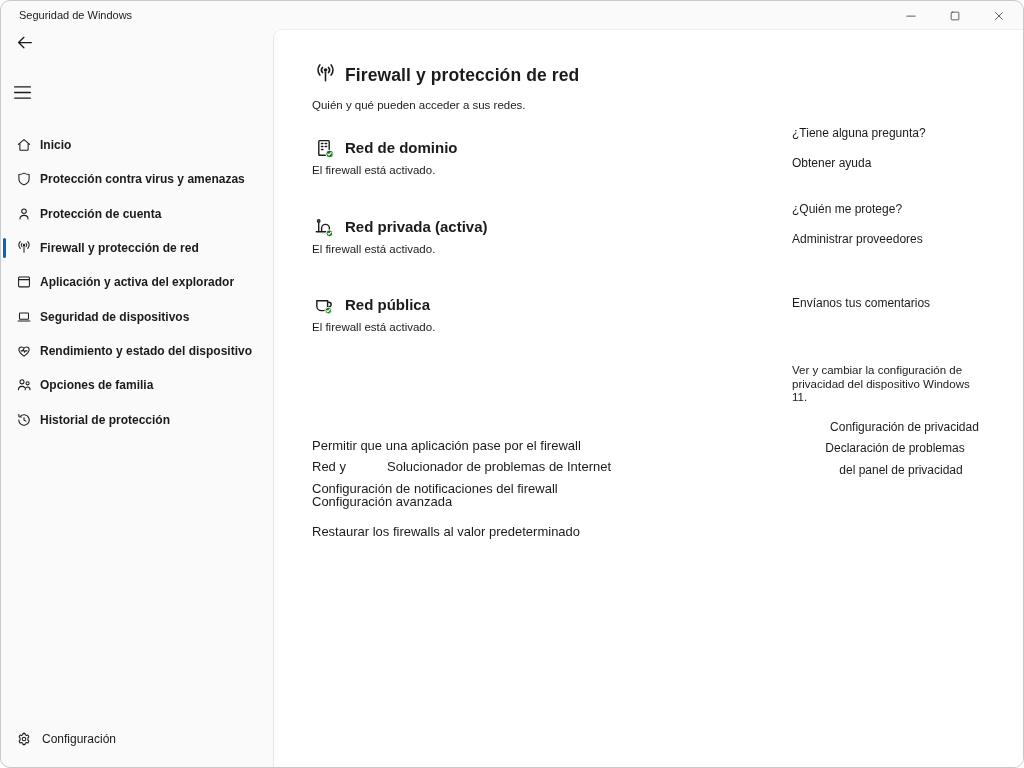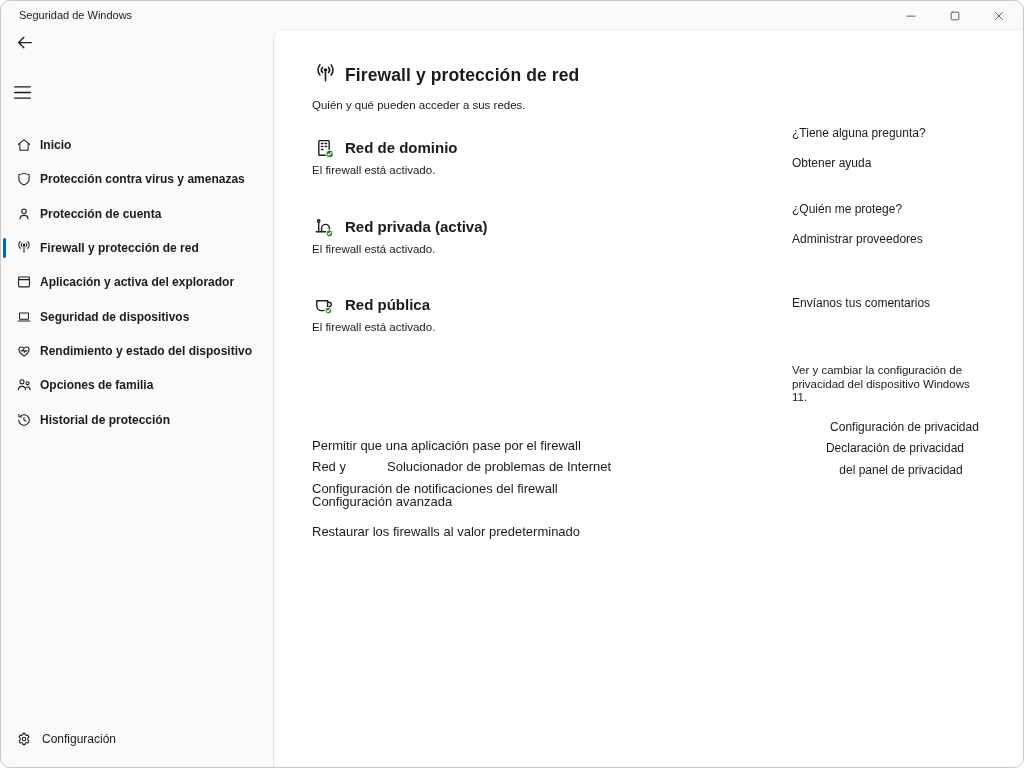--- a/index.html
+++ b/index.html
@@ -238,19 +238,19 @@
     </div>
 
     <div class="aside-sec s3">
       <div class="aside-link">Envíanos tus comentarios</div>
     </div>
 
     <div class="aside-sec s4">
       <div class="aside-body">Ver y cambiar la configuración de privacidad del dispositivo Windows 11.</div>
       <div class="aside-links">
         <div class="aside-link">Configuración de privacidad</div>
-        <div class="aside-link off2">Declaración de privacidad</div>
+        <div class="aside-link off2">Declaración de problemas</div>
         <div class="aside-link off3">del panel de privacidad</div>
       </div>
     </div>
 
   </div>
 </div>
 
 </body></html>

